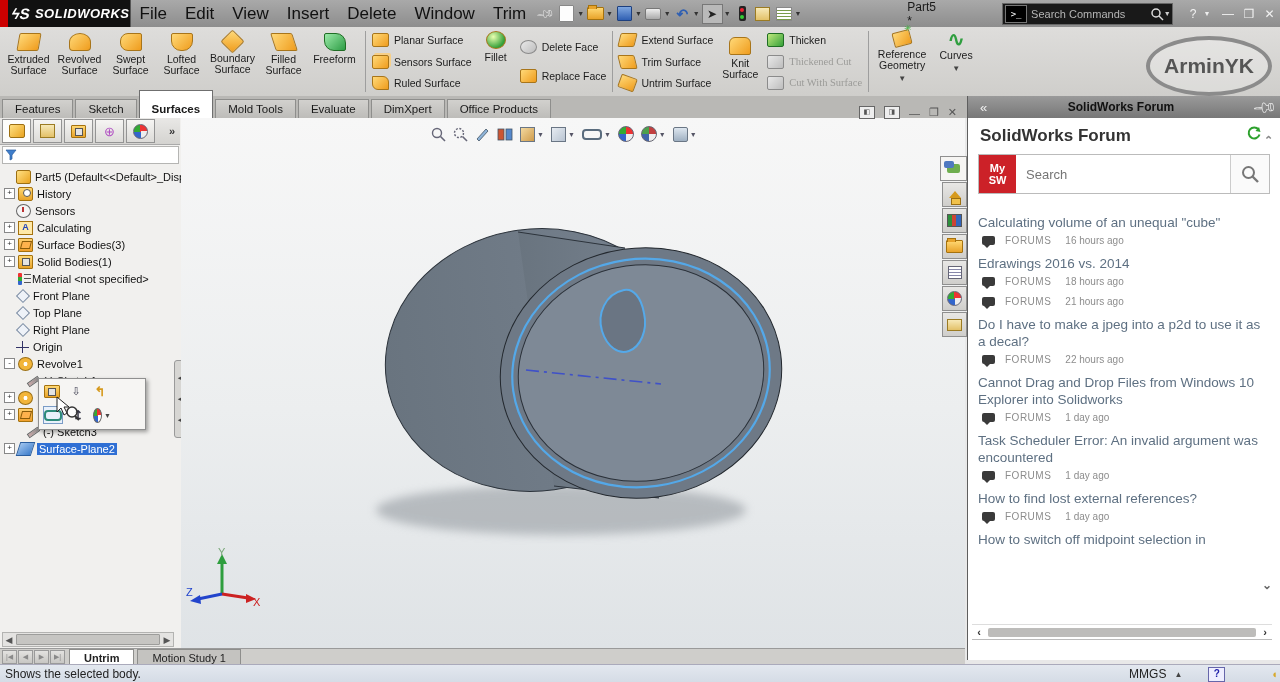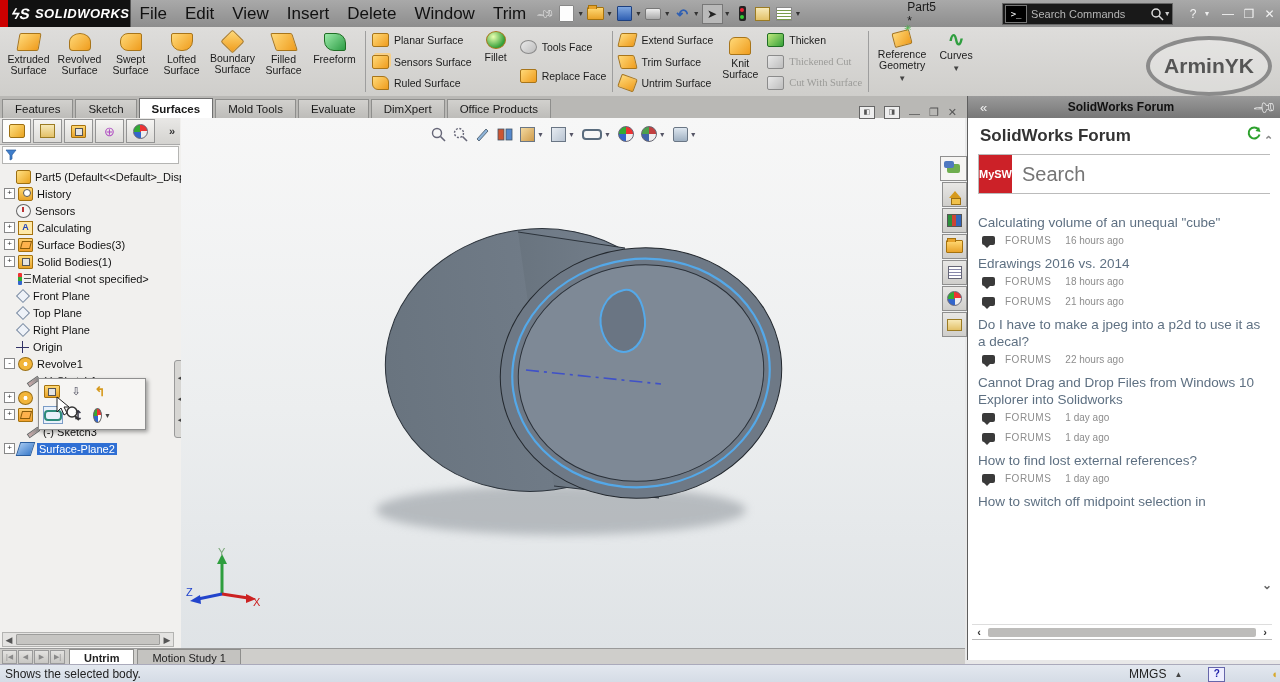--- a/index.html
+++ b/index.html
@@ -64,21 +64,21 @@
   .curve-glyph{color:#2f9e3f;font-size:20px;font-weight:bold;line-height:16px;}
   .ribbon-caret{font-size:8px;color:#444;margin-top:3px;}
   #watermark{right:8px;top:36px;width:118px;height:52px;border:4px solid #8b8b8b;border-radius:50%;
     display:flex;align-items:center;justify-content:center;color:#555;font-size:21px;font-weight:bold;
     background:rgba(255,255,255,.25);}
 
   
   #tabstrip{left:0;top:96px;width:1280px;height:22px;background:#b9b8b5;display:flex;align-items:flex-end;}
   .ctab{font-size:11.5px;color:#1a1a1a;background:linear-gradient(#d2d1ce,#bdbcb9);
     border:1px solid #8e8e8c;border-bottom:none;padding:3px 12px 3px 12px;margin-left:2px;}
-  .ctab.active{background:#fff;font-weight:bold;padding-top:4px;border-color:#6f6f6f;}
+  .ctab.active{background:#fff;font-weight:bold;padding-top:12px;border-color:#6f6f6f;}
 
   
   #leftpanel{left:0;top:118px;width:181px;height:530px;background:#f1f0ee;border-right:1px solid #8f8f8f;}
   #treetabs{left:0;top:0;width:180px;height:26px;display:flex;align-items:center;background:linear-gradient(#e9e8e6,#d4d3d0);border-bottom:1px solid #aaa;}
   .ttab{width:27px;height:22px;border:1px solid #949494;background:linear-gradient(#f6f5f3,#dcdbd8);
     margin-left:2px;display:flex;align-items:center;justify-content:center;}
   .ttab.active{background:#fdfdfb;}
   .chev-more{margin-left:14px;color:#333;font-size:11px;font-weight:bold;}
   #filterrow{left:2px;top:28px;width:175px;height:16px;background:#fff;border:1px solid #b5b5b3;display:flex;align-items:center;}
   .tree{left:0;top:50px;width:180px;}
@@ -161,22 +161,22 @@
   #taskpane{left:967px;top:96px;width:313px;height:564px;background:#fff;border-left:1px solid #5e5e5e;}
   #tp-titlebar{left:0;top:0;width:313px;height:22px;background:linear-gradient(#9a9a9a,#777);
     display:flex;align-items:center;}
   #tp-titlebar .collapse{color:#f0f0f0;font-size:13px;margin-left:12px;}
   #tp-titlebar .t{flex:1;text-align:center;font-size:12px;font-weight:bold;color:#111;}
   #tp-heading{left:12px;top:30px;font-size:17px;font-weight:bold;color:#333;}
   #tp-refresh{left:278px;top:30px;}
   #tp-chev{left:296px;top:38px;color:#888;font-size:11px;font-weight:bold;}
   #tp-search{left:10px;top:58px;width:290px;height:38px;border:1px solid #bbb;display:flex;align-items:stretch;}
   #mysw{width:37px;background:#cc2128;color:#fff;font-weight:bold;font-size:11px;line-height:12px;
-    display:flex;flex-direction:row;align-items:center;justify-content:center;}
-  #tp-search input{flex:1;border:none;outline:none;font-size:20px;color:#555;padding-left:10px;font-family:"Liberation Sans",sans-serif;}
+    display:flex;flex-direction:column;align-items:center;justify-content:center;}
+  #tp-search input{flex:1;border:none;outline:none;font-size:13px;color:#555;padding-left:10px;font-family:"Liberation Sans",sans-serif;}
   #tp-search .sbtn{width:38px;border-left:1px solid #ccc;background:#fafafa;display:flex;align-items:center;justify-content:center;}
   #posts{left:10px;top:118px;width:292px;height:402px;overflow:hidden;}
   .post{margin-bottom:9px;}
   .post .ptitle{font-size:13.5px;color:#5e7082;line-height:17px;}
   .post .pmeta{display:flex;align-items:center;margin-top:4px;margin-left:4px;}
   .pbubble{width:13px;height:9px;background:#3a3a3a;border-radius:2px;position:relative;margin-right:10px;}
   .pbubble:after{content:"";position:absolute;left:2px;bottom:-3px;border-left:3px solid transparent;border-right:3px solid transparent;border-top:3px solid #3a3a3a;}
   .pforums{font-size:10px;color:#8d8d8d;letter-spacing:.5px;margin-right:14px;}
   .ptime{font-size:10px;color:#8d8d8d;}
   #tp-downchev{left:294px;top:482px;color:#666;font-size:12px;font-weight:bold;}
@@ -320,21 +320,21 @@
       <span class="slabel">Ruled Surface</span>
     </div>
   </div>
   <div class="bigbtn" style="width:40px;">
     <div class="tool-ic ball"></div>
     <div class="blabel">Fillet</div>
   </div>
   <div class="stackcol">
     <div class="srow">
       <div class="tool-ic sm gray" style="border-radius:50%;"></div>
-      <span class="slabel">Tools Face</span>
+      <span class="slabel">Delete Face</span>
     </div>
     <div class="srow">
       <div class="tool-ic sm"></div>
       <span class="slabel">Replace Face</span>
     </div>
   </div>
   <div class="rsep"></div>
   <div class="stackcol">
     <div class="srow">
       <div class="tool-ic sm" style="transform:skewX(-14deg);"></div>
@@ -720,20 +720,21 @@
     </div>
     <div class="post">
       <div class="ptitle">Cannot Drag and Drop Files from Windows 10 Explorer into Solidworks</div>
       <div class="pmeta">
           <span class="pbubble"></span>
           <span class="pforums">FORUMS</span>
           <span class="ptime">1 day ago</span>
         </div>
     </div>
     <div class="post">
+      <div class="ptitle">Task Scheduler Error: An invalid argument was encountered</div>
       <div class="pmeta">
           <span class="pbubble"></span>
           <span class="pforums">FORUMS</span>
           <span class="ptime">1 day ago</span>
         </div>
     </div>
     <div class="post">
       <div class="ptitle">How to find lost external references?</div>
       <div class="pmeta">
           <span class="pbubble"></span>

